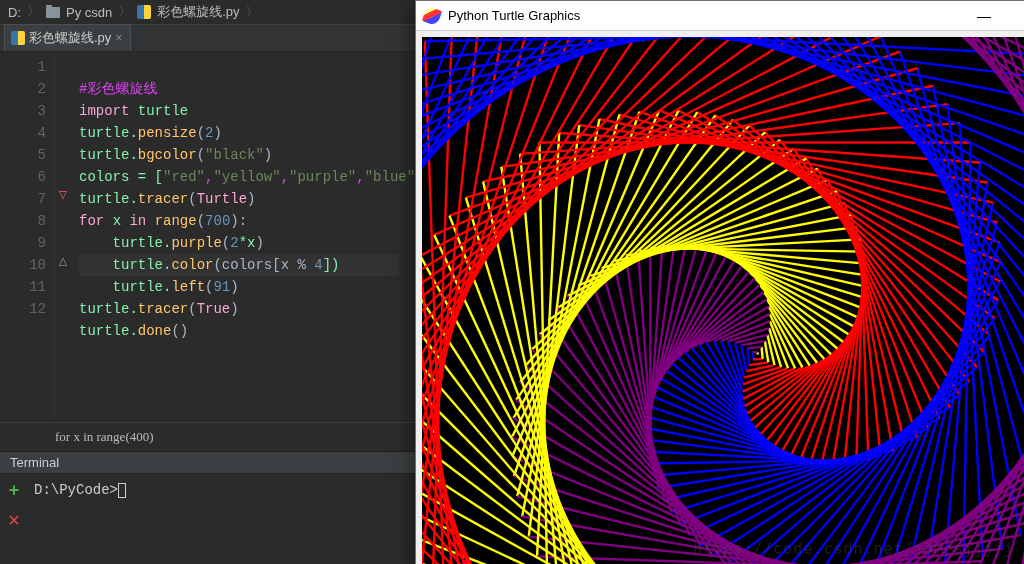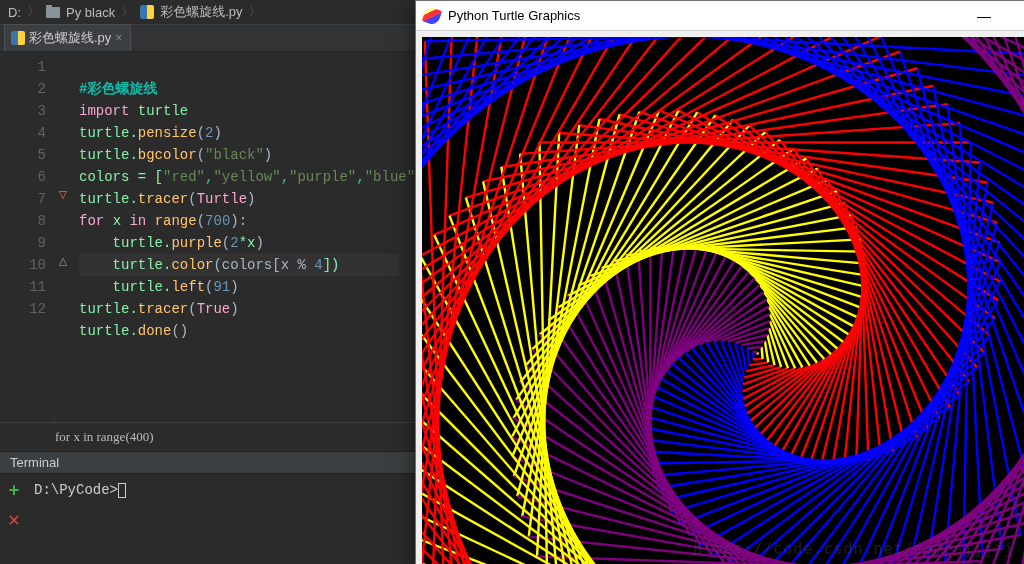--- a/index.html
+++ b/index.html
@@ -59,21 +59,21 @@
     color: #6e6e6e;
   }
   .code-area {
     flex: 1; padding: 4px 8px; line-height: 22px;
     white-space: pre;
   }
   .hl { background: #323232; display: inline-block; min-width: 320px; }
   .kw { color: #f9a8d4; }
   .fn { color: #ffc66d; }
   .str { color: #6a8759; }
-  .cmt { color: #14b8a6; font-weight: bold; }
+  .cmt { color: #d946ef; }
   .num { color: #6897bb; }
   .ident { color: #86efac; }
   .par { color: #a9b7c6; }
   .brack { color: #a9b7c6; }
   .caret-bg { background: #214283; }
   .status-line {
     padding: 6px 55px; font-family: "Segoe UI"; font-size: 13px;
     color: #bbb; border-top: 1px solid #3c3f41;
   }
   .terminal-header {
@@ -126,21 +126,21 @@
     letter-spacing:1px; opacity:.35;
   }
 </style>
 </head>
 <body>
 
 <div class="breadcrumb">
   <span>D:</span>
   <span class="sep">〉</span>
   <span class="folder-icon"></span>
-  <span>Py black</span>
+  <span>Py csdn</span>
   <span class="sep">〉</span>
   <span class="py-icon"></span>
   <span>彩色螺旋线.py</span>
   <span class="sep">〉</span>
 </div>
 
 <div class="tabbar">
   <div class="tab">
     <span class="py-icon"></span>
     <span>彩色螺旋线.py</span>

